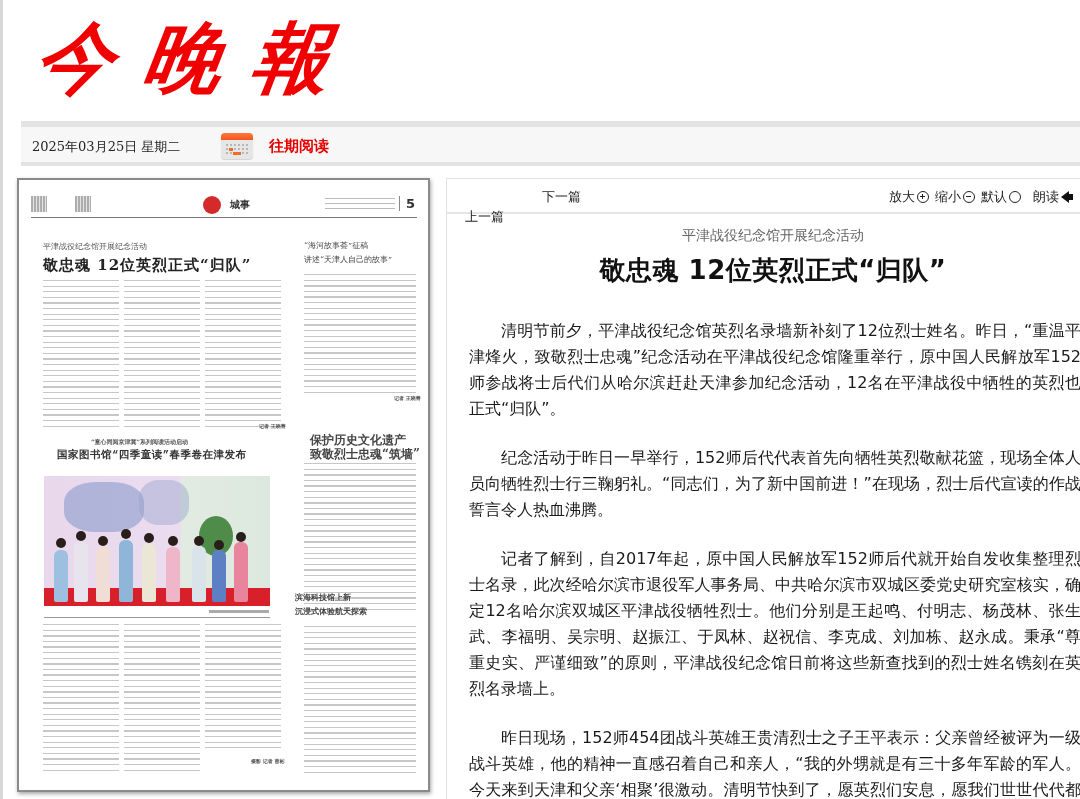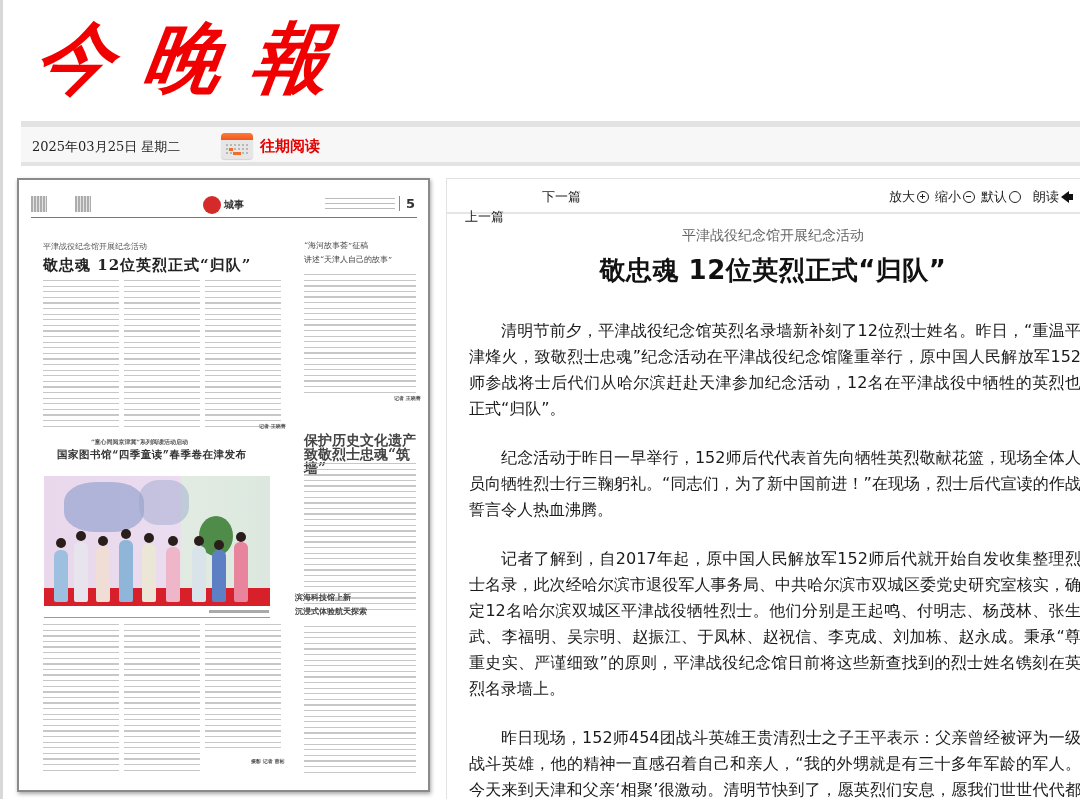--- a/index.html
+++ b/index.html
@@ -9,34 +9,34 @@
   .left-edge { position: absolute; left: 0; top: 0; width: 3px; height: 799px; background: #d8d8d8; }
 
   
   .masthead { position: absolute; left: 0; top: 0; width: 1080px; height: 120px; }
   .logo { position: absolute; left: 36px; top: 8px; height: 100px; display: flex; align-items: center; gap: 28px; }
   .logo span { font-family: "DejaVu Serif", "Liberation Serif", serif; font-size: 78px; font-weight: bold; color: #f00000; font-style: italic; transform: skewX(-8deg); display: inline-block; letter-spacing: 2px; line-height: 1; }
 
   
   .datebar { position: absolute; left: 21px; top: 121px; width: 1065px; height: 45px; background: #f7f7f7; border-top: 6px solid #e3e3e3; border-bottom: 4px solid #e3e3e3; }
   .date-text { position: absolute; left: 11px; top: 11px; font-family: "DejaVu Serif", "Liberation Serif", serif; font-size: 13px; color: #222; }
-  .archive-link { position: absolute; left: 200px; top: 6px; display: flex; align-items: center; gap: 5px; cursor: pointer; }
+  .archive-link { position: absolute; left: 200px; top: 6px; display: flex; align-items: center; gap: 14px; cursor: pointer; }
   .cal-icon { width: 32px; height: 26px; border-radius: 4px; background: #e6e6e6; position: relative; overflow: hidden; box-shadow: 0 1px 1px rgba(0,0,0,0.15); }
   .cal-icon::before { content: ""; position: absolute; left: 0; top: 0; width: 100%; height: 7px; background: linear-gradient(#ff7a3a, #f2561c); }
   .cal-icon .dots { position: absolute; left: 4px; top: 10px; width: 24px; height: 13px;
     background-image: radial-gradient(circle, #b7b7b7 1px, transparent 1.3px); background-size: 4px 4px; }
   .cal-icon .hl { position: absolute; width: 4px; height: 3px; background: #f36b2a; }
   .archive-text { font-size: 15px; font-weight: bold; color: #e60000; margin-left: 2px; }
 
   
   .paper { position: absolute; left: 17px; top: 178px; width: 413px; height: 614px; background: #fff; border: 2px solid #8a8a8a; box-shadow: 1px 2px 4px rgba(0,0,0,0.35); overflow: hidden; }
   .p-header { position: absolute; left: 12px; top: 14px; width: 386px; height: 24px; border-bottom: 1px solid #777; }
   .qr { position: absolute; top: 2px; width: 16px; height: 16px; background:
       repeating-linear-gradient(90deg, #999 0 2px, #ddd 2px 3px), #ccc; opacity: 0.8; }
-  .p-section { position: absolute; left: 172px; top: 2px; display: flex; align-items: center; gap: 3px; }
+  .p-section { position: absolute; left: 172px; top: 2px; display: flex; align-items: center; gap: 9px; }
   .p-section .seal { width: 18px; height: 18px; border-radius: 50%; background: #d42a2a; }
   .p-section .name { font-family: "DejaVu Serif", serif; font-size: 10px; font-weight: bold; color: #333; }
   .p-meta { position: absolute; right: 22px; top: 4px; width: 70px; height: 12px;
     background: repeating-linear-gradient(180deg, #bbb 0 1px, transparent 1px 5px); }
   .p-pagenum { position: absolute; right: 2px; top: 2px; font-size: 13px; font-weight: bold; color: #333; border-left: 1px solid #888; padding-left: 6px; }
 
   .p-kicker { position: absolute; left: 24px; top: 61px; font-family: "DejaVu Serif", serif; font-size: 8px; color: #555; }
   .p-headline { position: absolute; left: 24px; top: 76px; font-family: "DejaVu Serif", serif; font-size: 15px; font-weight: bold; color: #222; letter-spacing: 1px; }
   .p-side-head { position: absolute; left: 285px; top: 59px; font-family: "DejaVu Serif", serif; font-size: 8px; font-weight: normal; color: #444; line-height: 14px; }
   .txt { position: absolute; background: repeating-linear-gradient(180deg, #bdbdbd 0 1.3px, transparent 1.3px 5.6px); opacity: 0.85; }
@@ -48,21 +48,21 @@
     background: linear-gradient(90deg, #e9d8ec 0%, #ebdcef 60%, #e2ebe2 61%, #dce8df 100%); }
   .p-photo .backdrop1 { position: absolute; left: 20px; top: 6px; width: 80px; height: 50px; border-radius: 40%; background: rgba(130,150,200,0.55); }
   .p-photo .backdrop2 { position: absolute; left: 95px; top: 4px; width: 50px; height: 45px; border-radius: 40%; background: rgba(150,165,205,0.45); }
   .p-photo .plant { position: absolute; left: 155px; top: 40px; width: 34px; height: 40px; border-radius: 50%; background: #4f8c4a; }
   .p-photo .stage { position: absolute; left: 0; bottom: 0; width: 100%; height: 18px; background: #d8202a; }
   .p-photo .kid { position: absolute; bottom: 4px; width: 14px; border-radius: 6px 6px 2px 2px; }
   .p-photo .head { position: absolute; width: 10px; height: 10px; border-radius: 50%; background: #2a1e1a; }
   .p-caption { position: absolute; left: 190px; top: 430px; width: 60px; height: 3px; background: #aaa; }
   .p-rule { position: absolute; left: 25px; top: 437px; width: 226px; height: 1px; background: #999; }
 
-  .p-side-head2 { position: absolute; left: 285px; top: 253px; font-family: "DejaVu Serif", serif; font-size: 14px; font-weight: bold; color: #444; line-height: 14px; }
+  .p-side-head2 { position: absolute; left: 291px; top: 253px; font-family: "DejaVu Serif", serif; font-size: 12px; font-weight: bold; color: #444; line-height: 14px; }
   .p-side-head3 { position: absolute; left: 276px; top: 641px; font-family: "DejaVu Serif", serif; font-size: 8px; font-weight: bold; color: #444; line-height: 14px; }
 
   
   .article { position: absolute; left: 446px; top: 178px; width: 634px; height: 621px; border-left: 1px solid #e2e2e2; border-top: 1px solid #e2e2e2; background: #fff; }
   .toolbar { position: absolute; left: 0; top: 0; width: 634px; height: 35px; border-bottom: 2px solid #e6e6e6; font-size: 13px; color: #222; }
   .nav-prev { position: absolute; left: 18px; top: 9px; cursor: pointer; margin-top: 20px; }
   .nav-next { position: absolute; left: 95px; top: 9px; cursor: pointer; }
   .tools { position: absolute; left: 442px; top: 9px; display: flex; align-items: center; white-space: nowrap; }
   .tool { display: flex; align-items: center; cursor: pointer; margin-right: 6px; text-align: center; }
   .circ { display: inline-block; width: 12px; height: 12px; border: 1.5px solid #222; border-radius: 50%; position: relative; margin-left: 2px; }

